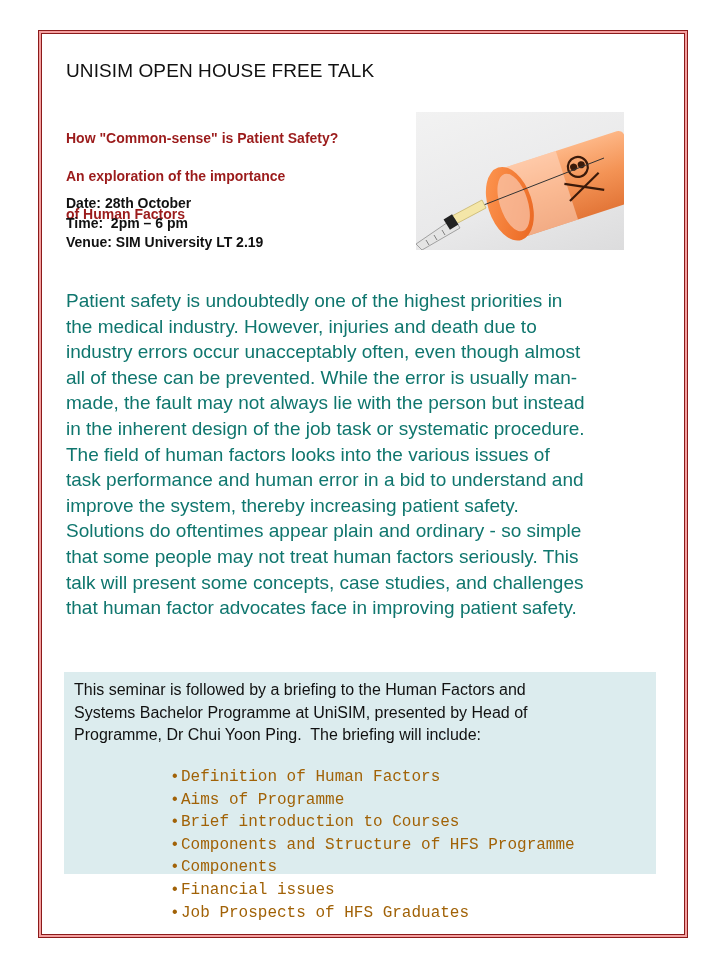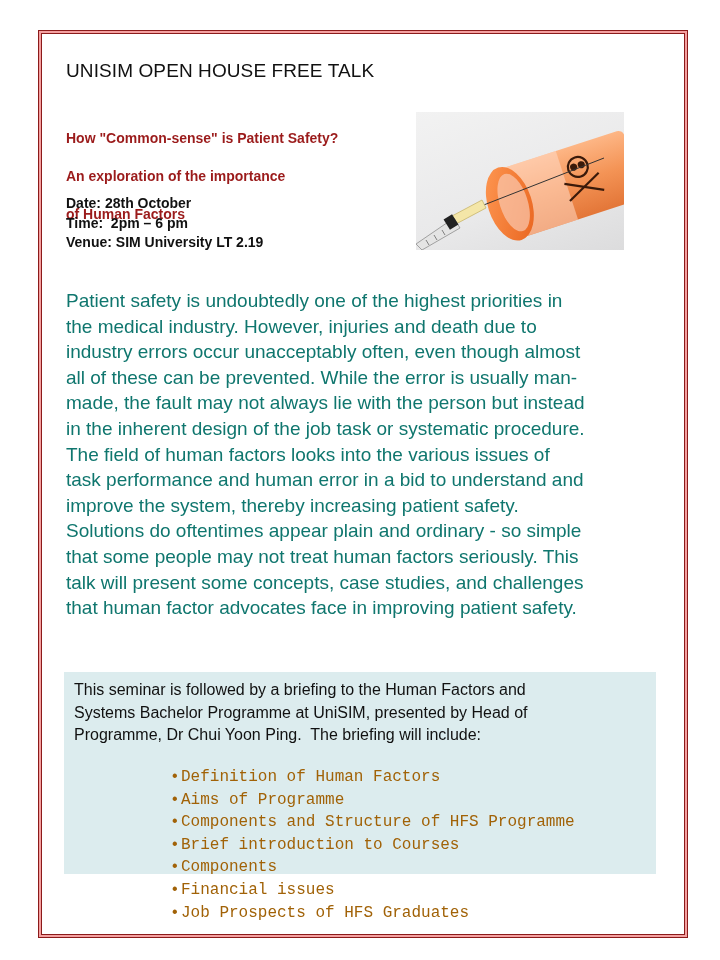--- a/index.html
+++ b/index.html
@@ -196,19 +196,19 @@
 
 <div class="info-box">
   <div class="info-intro">
     <div>This seminar is followed by a briefing to the Human Factors and</div>
     <div>Systems Bachelor Programme at UniSIM, presented by Head of</div>
     <div>Programme, Dr Chui Yoon Ping.  The briefing will include:</div>
   </div>
   <ul class="info-list">
     <li><span class="bullet">•</span><span>Definition of Human Factors</span></li>
     <li><span class="bullet">•</span><span>Aims of Programme</span></li>
+    <li><span class="bullet">•</span><span>Brief introduction to Courses</span></li>
     <li><span class="bullet">•</span><span>Components and Structure of HFS Programme</span></li>
-    <li><span class="bullet">•</span><span>Brief introduction to Courses</span></li>
     <li><span class="bullet">•</span><span>Components</span></li>
     <li><span class="bullet">•</span><span>Financial issues</span></li>
     <li><span class="bullet">•</span><span>Job Prospects of HFS Graduates</span></li>
   </ul>
 </div>
 
 </body></html>

